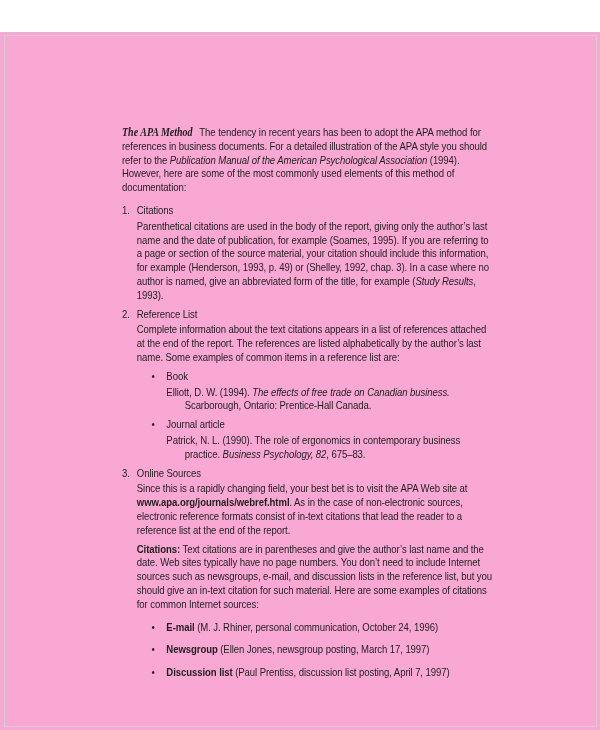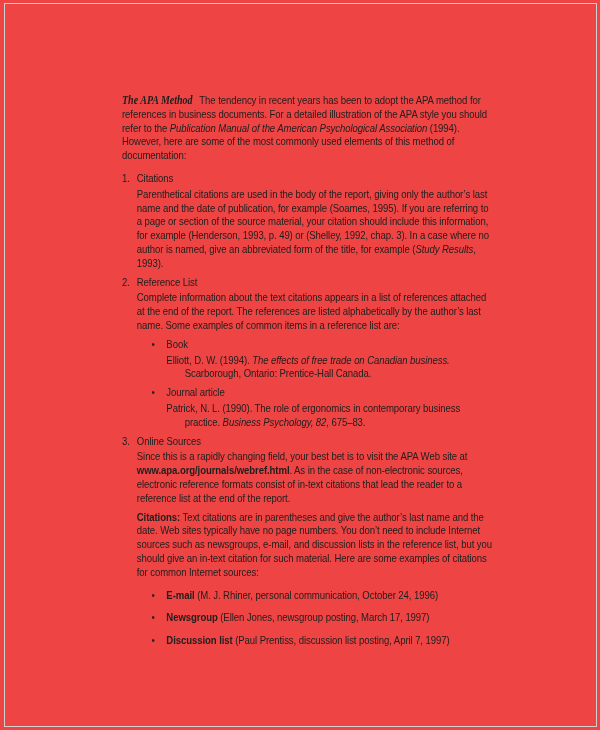--- a/index.html
+++ b/index.html
@@ -3,21 +3,21 @@
 <meta charset="utf-8">
 <style>
   * { margin:0; padding:0; box-sizing:border-box; }
   html,body { background:#ffffff; }
   body {
     width:600px; height:730px;
     font-family:"Liberation Sans", sans-serif;
     position:relative; overflow:hidden;
     color:#1e1e1e;
   }
-  .screen { position:absolute; inset:0; background:#ef4444; }
+  .screen { position:absolute; inset:0; background:#f9a8d4;margin-top:32px; }
   .page-frame {
     position:absolute; left:4px; top:3px; right:3px; bottom:3px;
     border:1px solid #cfcfcf;
     pointer-events:none;
   }
   .doc {
     position:absolute; left:122px; top:94px;
     width:430px;
     transform:scaleX(0.87); transform-origin:0 0;
     font-size:11px; line-height:13.8px; letter-spacing:-0.1px;

